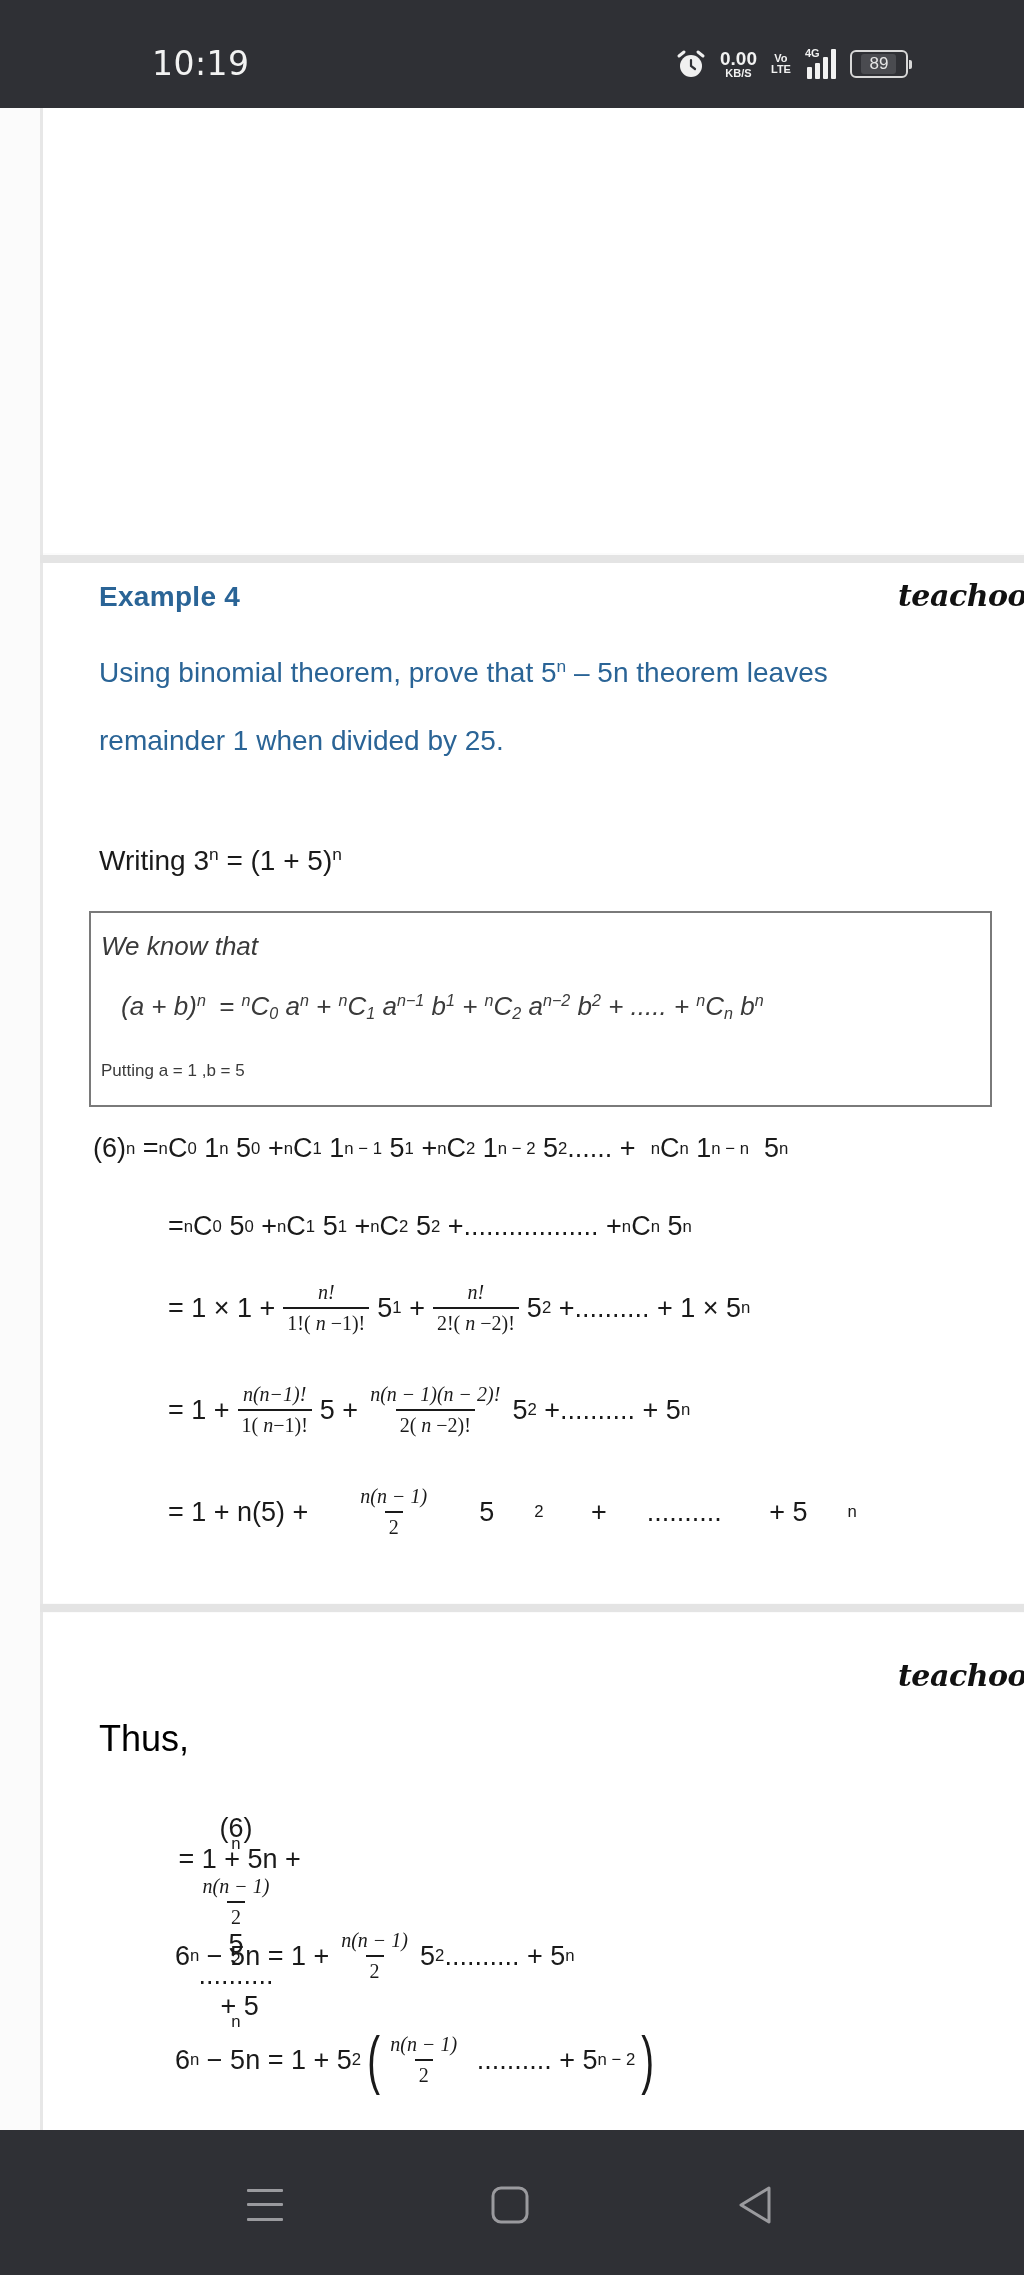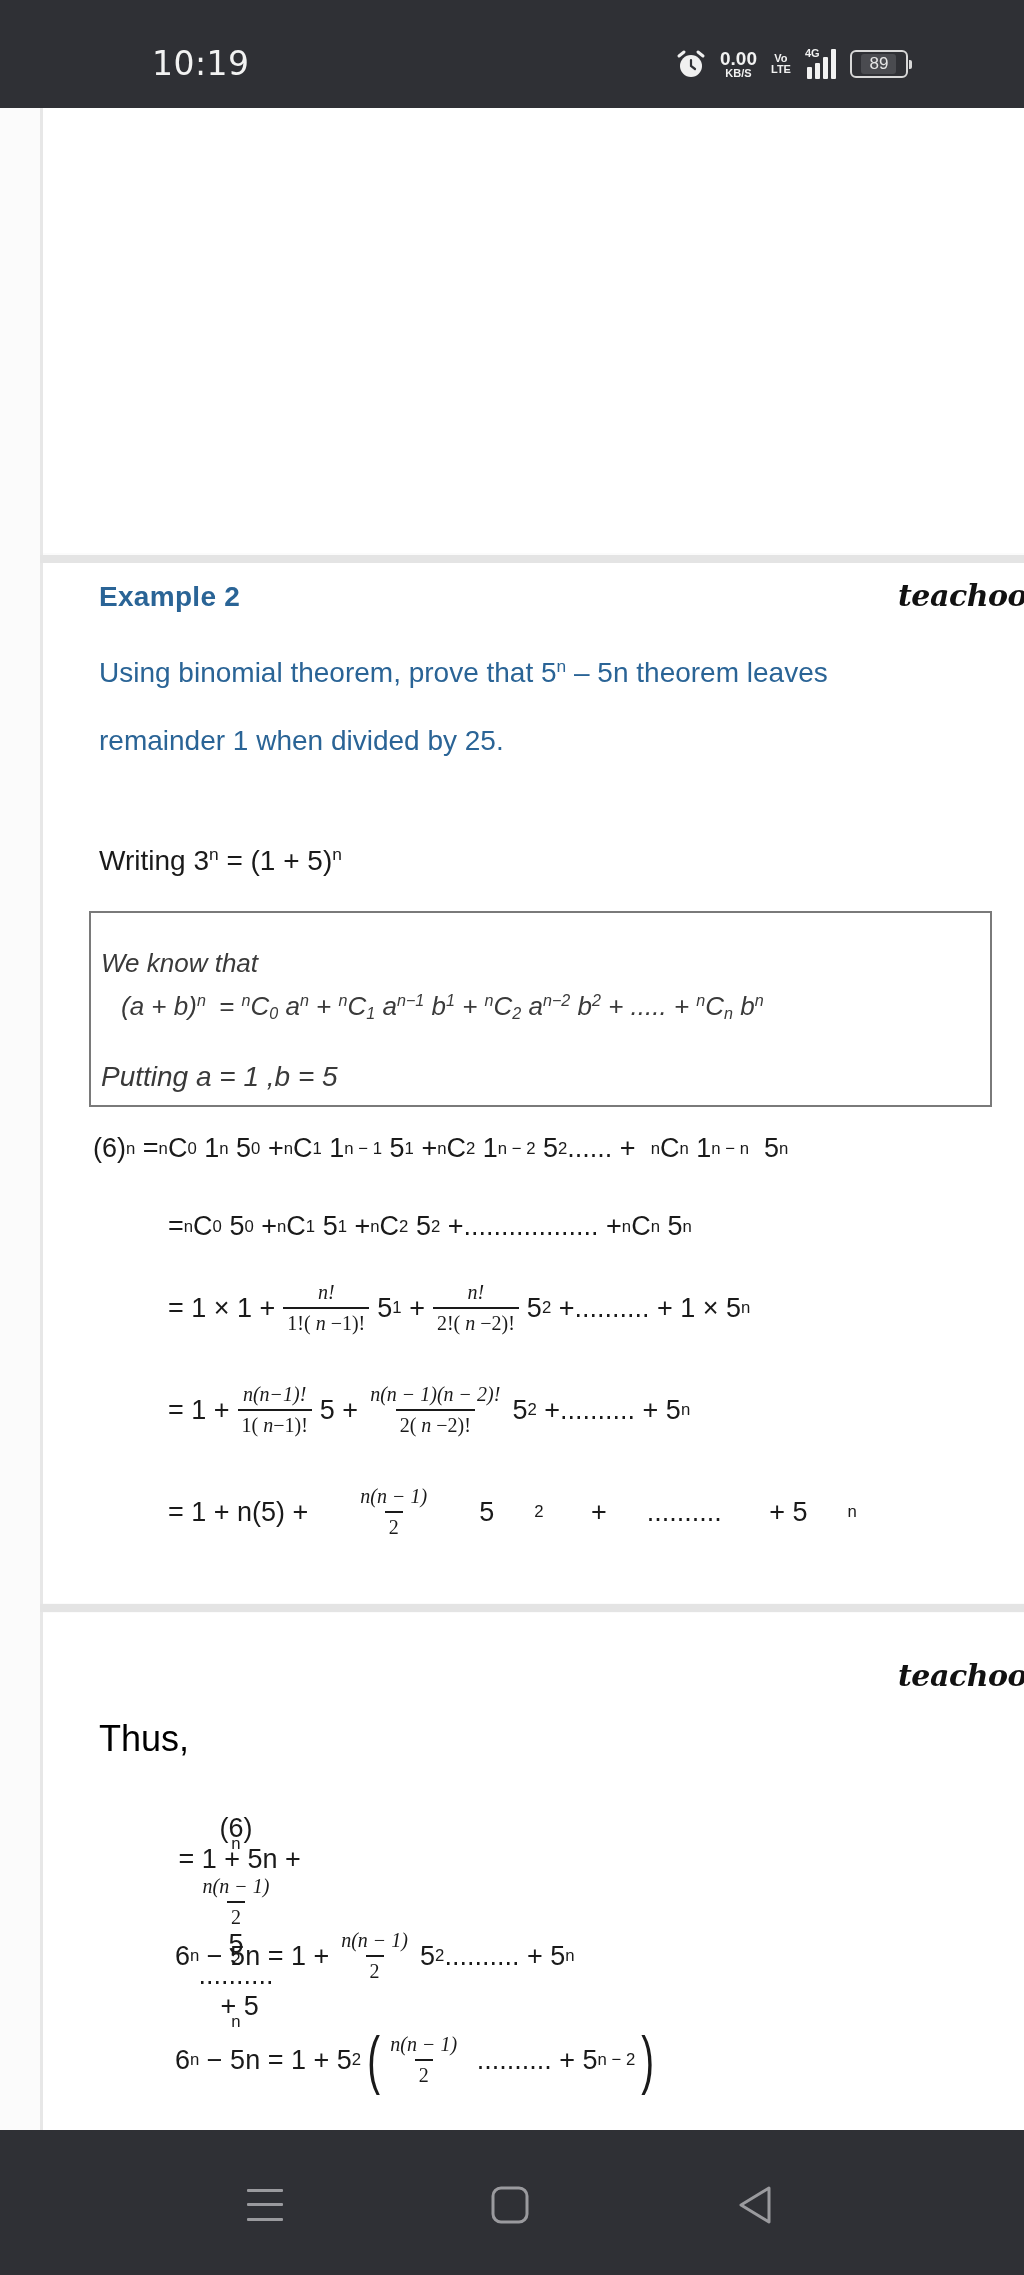--- a/index.html
+++ b/index.html
@@ -36,23 +36,23 @@
   .brand-2 { left: 855px; top: 45px; }
   .question { position: absolute; left: 56px; font-size: 28px; color: #2a6496; white-space: nowrap; }
   .q1 { top: 94px; }
   .q2 { top: 162px; }
   sup.s { font-size: 62%; vertical-align: 0.55em; line-height: 0; }
   sub.b { font-size: 62%; vertical-align: -0.25em; line-height: 0; }
 
   .writing { position: absolute; left: 56px; top: 282px; font-size: 28px; color: #1a1a1a; white-space: nowrap; }
 
   .know-box { position: absolute; left: 46px; top: 348px; width: 903px; height: 196px; border: 2px solid #7a7a7a; background: #fff; }
-  .know-title { position: absolute; left: 10px; top: 18px; font-size: 26px; font-style: italic; color: #3a3a3a; margin-top: 17px; }
+  .know-title { position: absolute; left: 10px; top: 18px; font-size: 26px; font-style: italic; color: #3a3a3a; }
   .know-formula { position: absolute; left: 30px; top: 78px; font-size: 26px; font-style: italic; color: #3a3a3a; white-space: nowrap; }
-  .know-put { position: absolute; left: 10px; top: 148px; font-size: 28px; font-style: italic; color: #3a3a3a; white-space: nowrap; }
+  .know-put { position: absolute; left: 10px; top: 148px; font-size: 17px; color: #3a3a3a; white-space: nowrap; }
 
   .eq { position: absolute; font-size: 27px; color: #1a1a1a; white-space: nowrap; display: flex; align-items: center; }
   .frac { display: inline-flex; flex-direction: column; align-items: center; margin: 0 8px; font-family: "Liberation Serif", serif; font-size: 20px; line-height: 1.15; }
   .frac .num { padding: 0 4px 3px; font-style: italic; }
   .frac .den { padding: 3px 4px 0; border-top: 2px solid #1a1a1a; }
   .frac .den i { font-style: italic; }
   .sp { display: inline-block; width: 6px; }
   .paren { font-size: 64px; font-weight: 300; line-height: 1; margin: 0 2px; transform: scaleX(0.6); display: inline-block; color: #1a1a1a; }
 
   .thus { position: absolute; left: 56px; top: 105px; font-size: 36px; color: #000000; }
@@ -97,21 +97,21 @@
   </div>
 </div>
 
 <div class="page">
   <div class="rail"></div>
 
   <div class="slide slide-1"></div>
   <div class="slide-sep" style="top:447px"></div>
 
   <div class="slide slide-2">
-    <div class="example-title">Example  2</div>
+    <div class="example-title">Example  4</div>
     <div class="brand brand-1">teachoo.com</div>
 
     <div class="question q1">
       <span>Using binomial theorem, prove that 5</span><sup class="s">n</sup><span> – 5n theorem leaves</span>
     </div>
     <div class="question q2">remainder 1 when divided by 25.</div>
 
     <div class="writing">
       <span>Writing 3</span><sup class="s">n</sup><span> = (1 + 5)</span><sup class="s">n</sup>
     </div>

